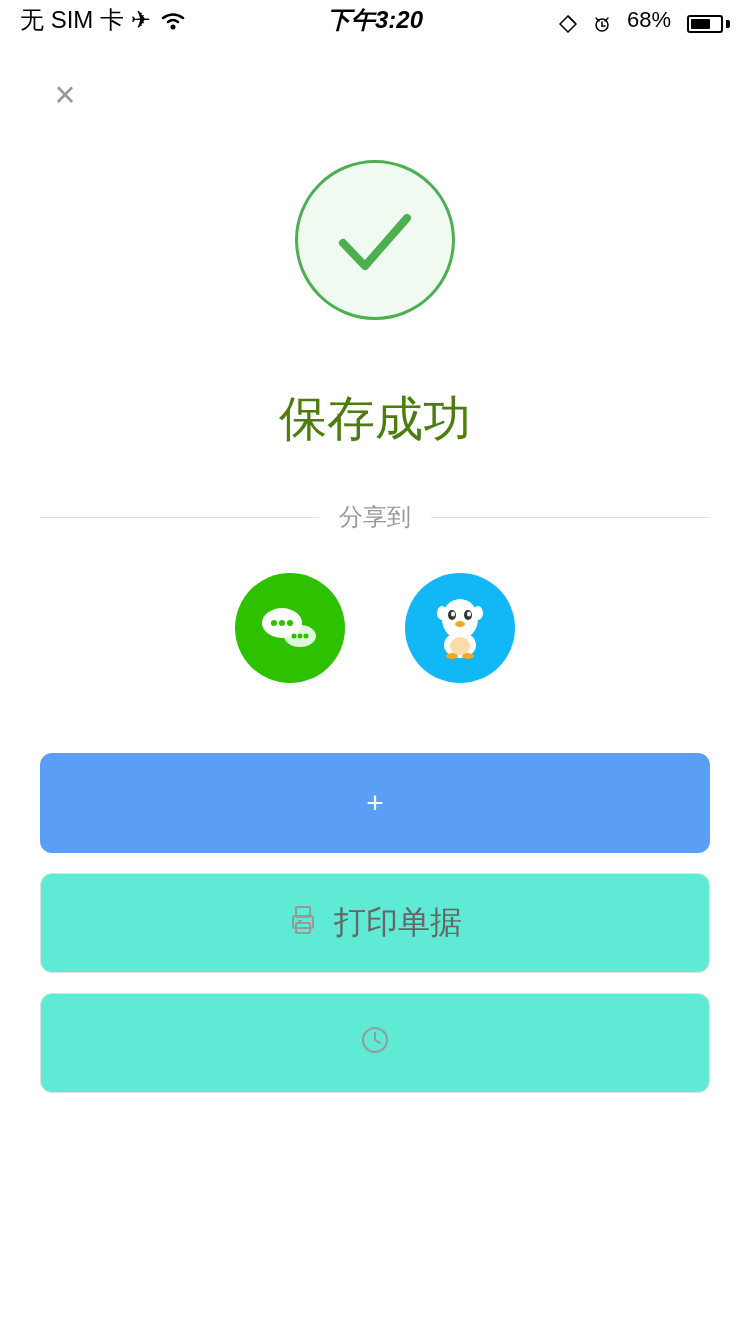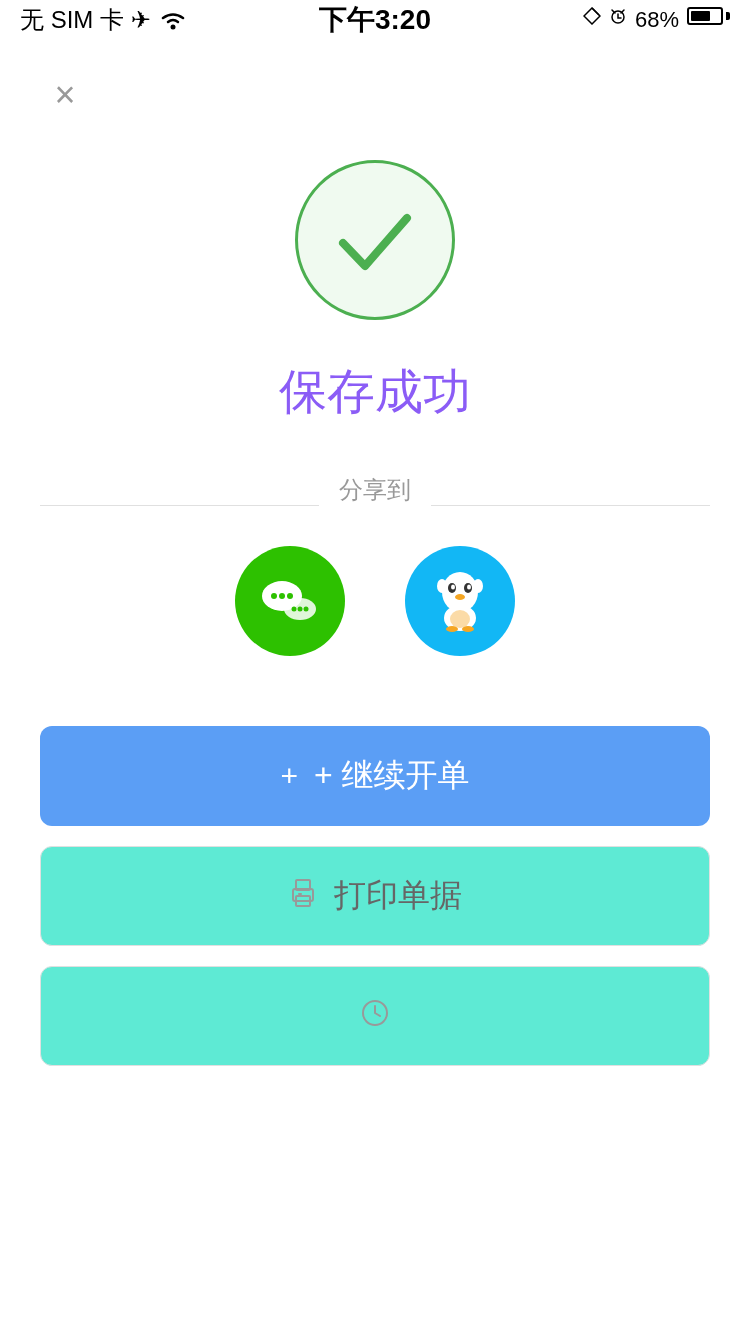--- a/index.html
+++ b/index.html
@@ -26,30 +26,31 @@
       font-weight: 500;
       color: #000;
     }
     .status-left {
       display: flex;
       align-items: center;
       gap: 8px;
       font-size: 24px;
     }
     .status-center {
-      font-size: 28px;
+      font-size: 24px;
       font-weight: 600;
       position: absolute;
       left: 50%;
       transform: translateX(-50%);
+      font-style: italic;
     }
     .status-right {
       display: flex;
-      align-items: flex-start;
-      gap: 8px;
+      align-items: flex-end;
+      gap: 16px;
       font-size: 22px;
     }
     .battery-icon {
       display: inline-flex;
       align-items: center;
       gap: 2px;
     }
     .battery-body {
       width: 36px;
       height: 18px;
@@ -110,33 +111,34 @@
       display: flex;
       align-items: center;
       justify-content: center;
       margin-top: 20px;
       margin-bottom: 40px;
     }
 
     
     .success-title {
       font-size: 48px;
-      color: #8b5cf6;
+      color: #4d7c0f;
       font-weight: 400;
       margin-bottom: 50px;
+      margin-top: 27px;
     }
 
     
     .share-section {
       width: 100%;
       margin-bottom: 40px;
     }
     .share-divider {
       display: flex;
-      align-items: flex-end;
+      align-items: center;
       gap: 20px;
       margin-bottom: 40px;
     }
     .share-divider::before,
     .share-divider::after {
       content: '';
       flex: 1;
       height: 1px;
       background: #e0e0e0;
     }
@@ -293,21 +295,20 @@
           <ellipse cx="22" cy="63" rx="6" ry="3" fill="#F5A623"></ellipse>
           <ellipse cx="38" cy="63" rx="6" ry="3" fill="#F5A623"></ellipse>
         </svg>
       </div>
     </div>
   </div>
 
   <div class="action-buttons">
     <button class="action-btn btn-primary">
       <span class="btn-icon">+</span>
-      <span>+ 继续开单</span>
     </button>
     <button class="action-btn btn-secondary">
       <span class="btn-icon">
         <svg width="30" height="28" viewBox="0 0 30 28" fill="none">
           <rect x="5" y="10" width="20" height="12" rx="2" stroke="#999" stroke-width="2"></rect>
           <rect x="8" y="1" width="14" height="10" rx="1" stroke="#999" stroke-width="2"></rect>
           <rect x="8" y="17" width="14" height="10" rx="1" stroke="#999" stroke-width="2"></rect>
           <rect x="10" y="14" width="4" height="2" rx="1" fill="#999"></rect>
         </svg>
       </span>

